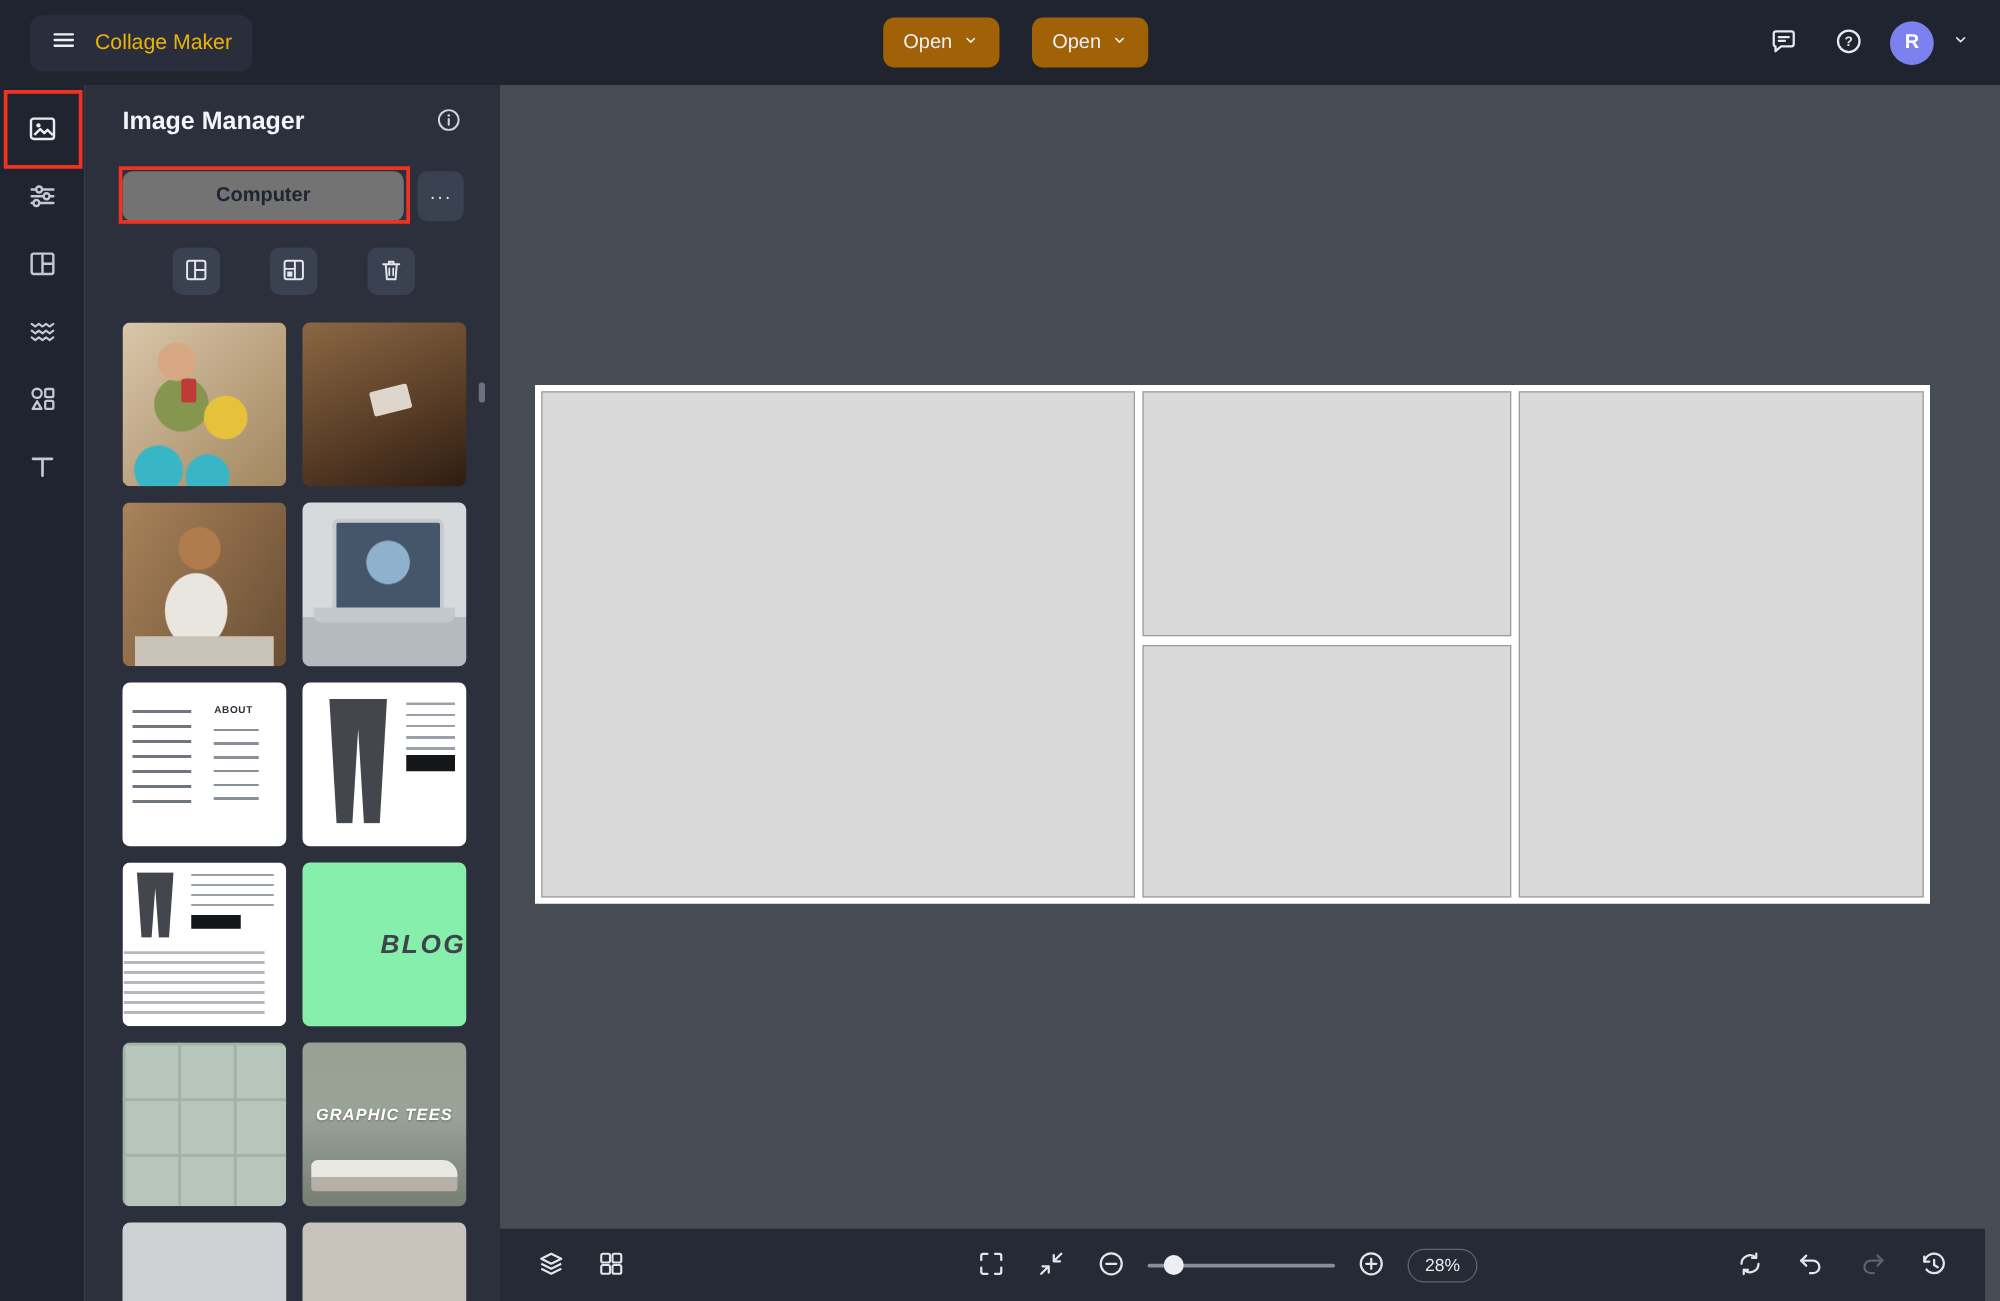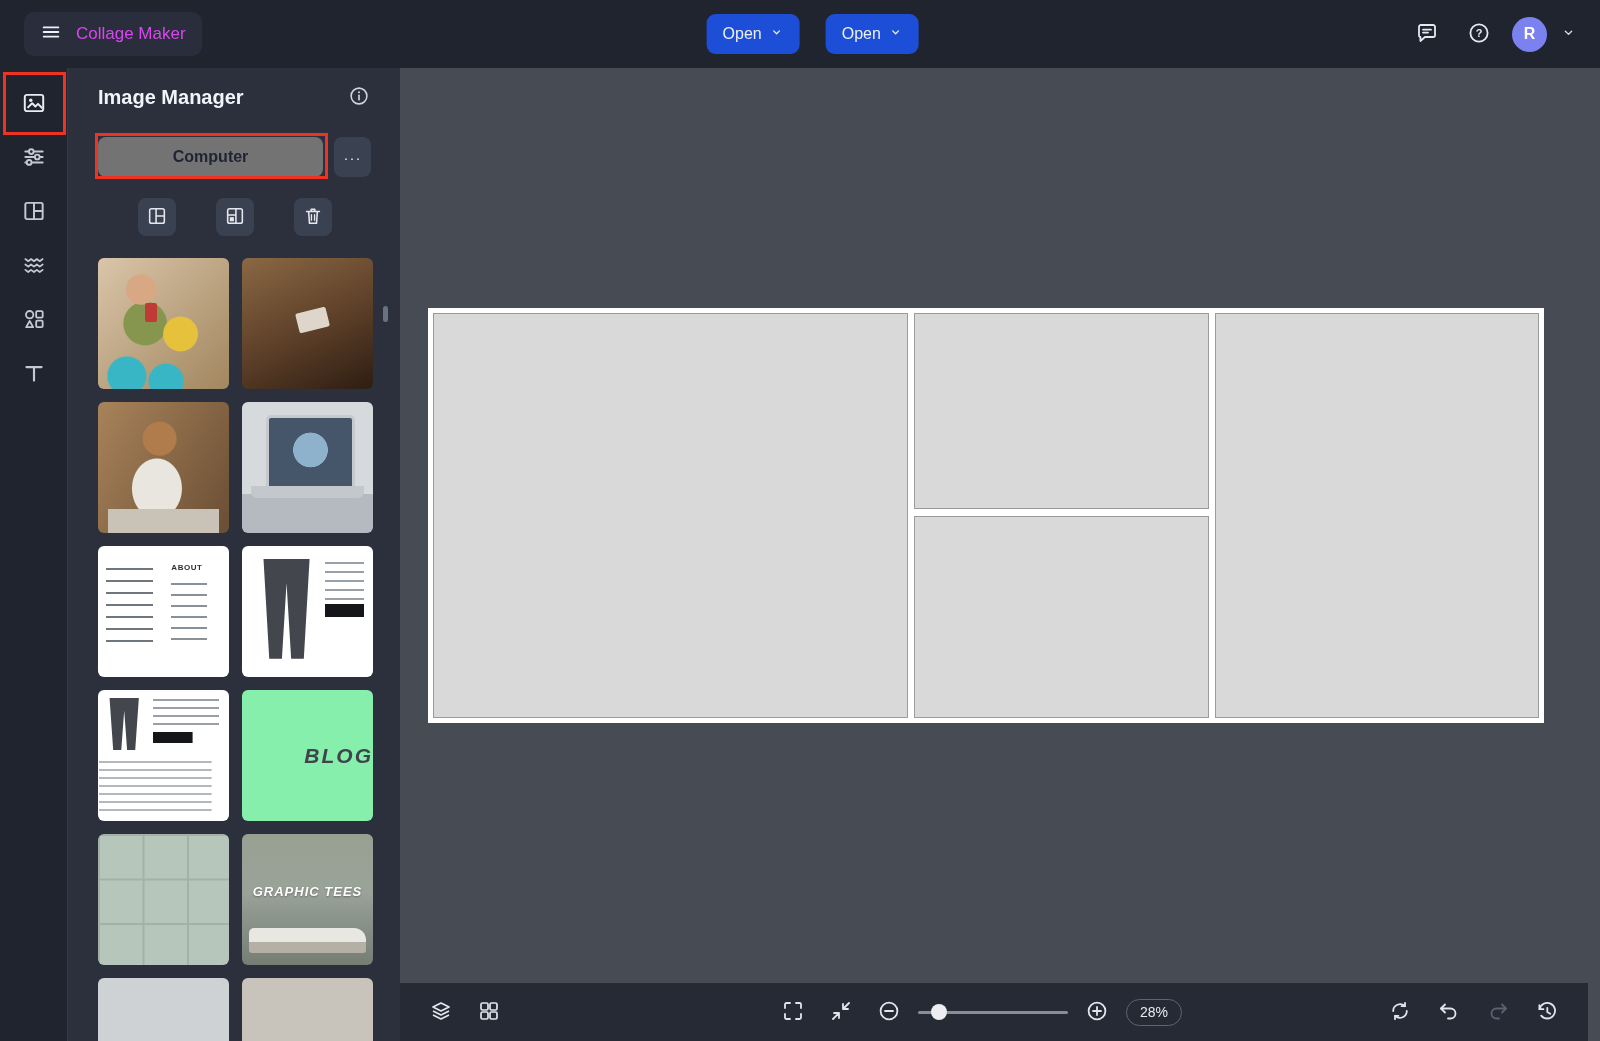--- a/index.html
+++ b/index.html
@@ -5,24 +5,24 @@
   * { margin:0; padding:0; box-sizing:border-box; }
   html,body { width:1600px; height:1041px; overflow:hidden; background:#474b53;
               font-family:"Liberation Sans", sans-serif; }
   .app { position:relative; width:1600px; height:1041px; }
 
   
   .topbar { position:relative; height:68px; background:#20242f; display:flex;
             align-items:center; padding:0 24px; z-index:5; }
   .title-box { display:flex; align-items:center; gap:14px; background:#2a2e3c;
                border-radius:10px; padding:9px 16px; cursor:pointer; }
-  .app-title { color:#d946ef; font-size:17px; font-weight:400; }
+  .app-title { color:#eab308; font-size:17px; font-weight:400; }
   .tb-center { position:absolute; left:50%; top:50%; transform:translate(-44%,-50%);
                display:flex; gap:26px; }
-  .tb-btn { display:flex; align-items:center; gap:8px; background:#1d4ed8; border:none;
+  .tb-btn { display:flex; align-items:center; gap:8px; background:#a16207; border:none;
             border-radius:9px; height:40px; padding:0 16px; color:#eef0f5; font-size:16px;
             font-family:inherit; cursor:pointer; }
   .tb-right { margin-left:auto; display:flex; align-items:center; gap:14px; }
   .tb-iconbtn { width:38px; height:38px; background:none; border:none; color:#e6e9f0;
                 display:flex; align-items:center; justify-content:center; cursor:pointer; }
   .avatar { width:35px; height:35px; border-radius:50%; background:#7b82ef; color:#fff;
             font-size:16px; font-weight:700; display:flex; align-items:center;
             justify-content:center; cursor:pointer; }
   .acct-chev { color:#d8dce6; display:flex; cursor:pointer; }
 

